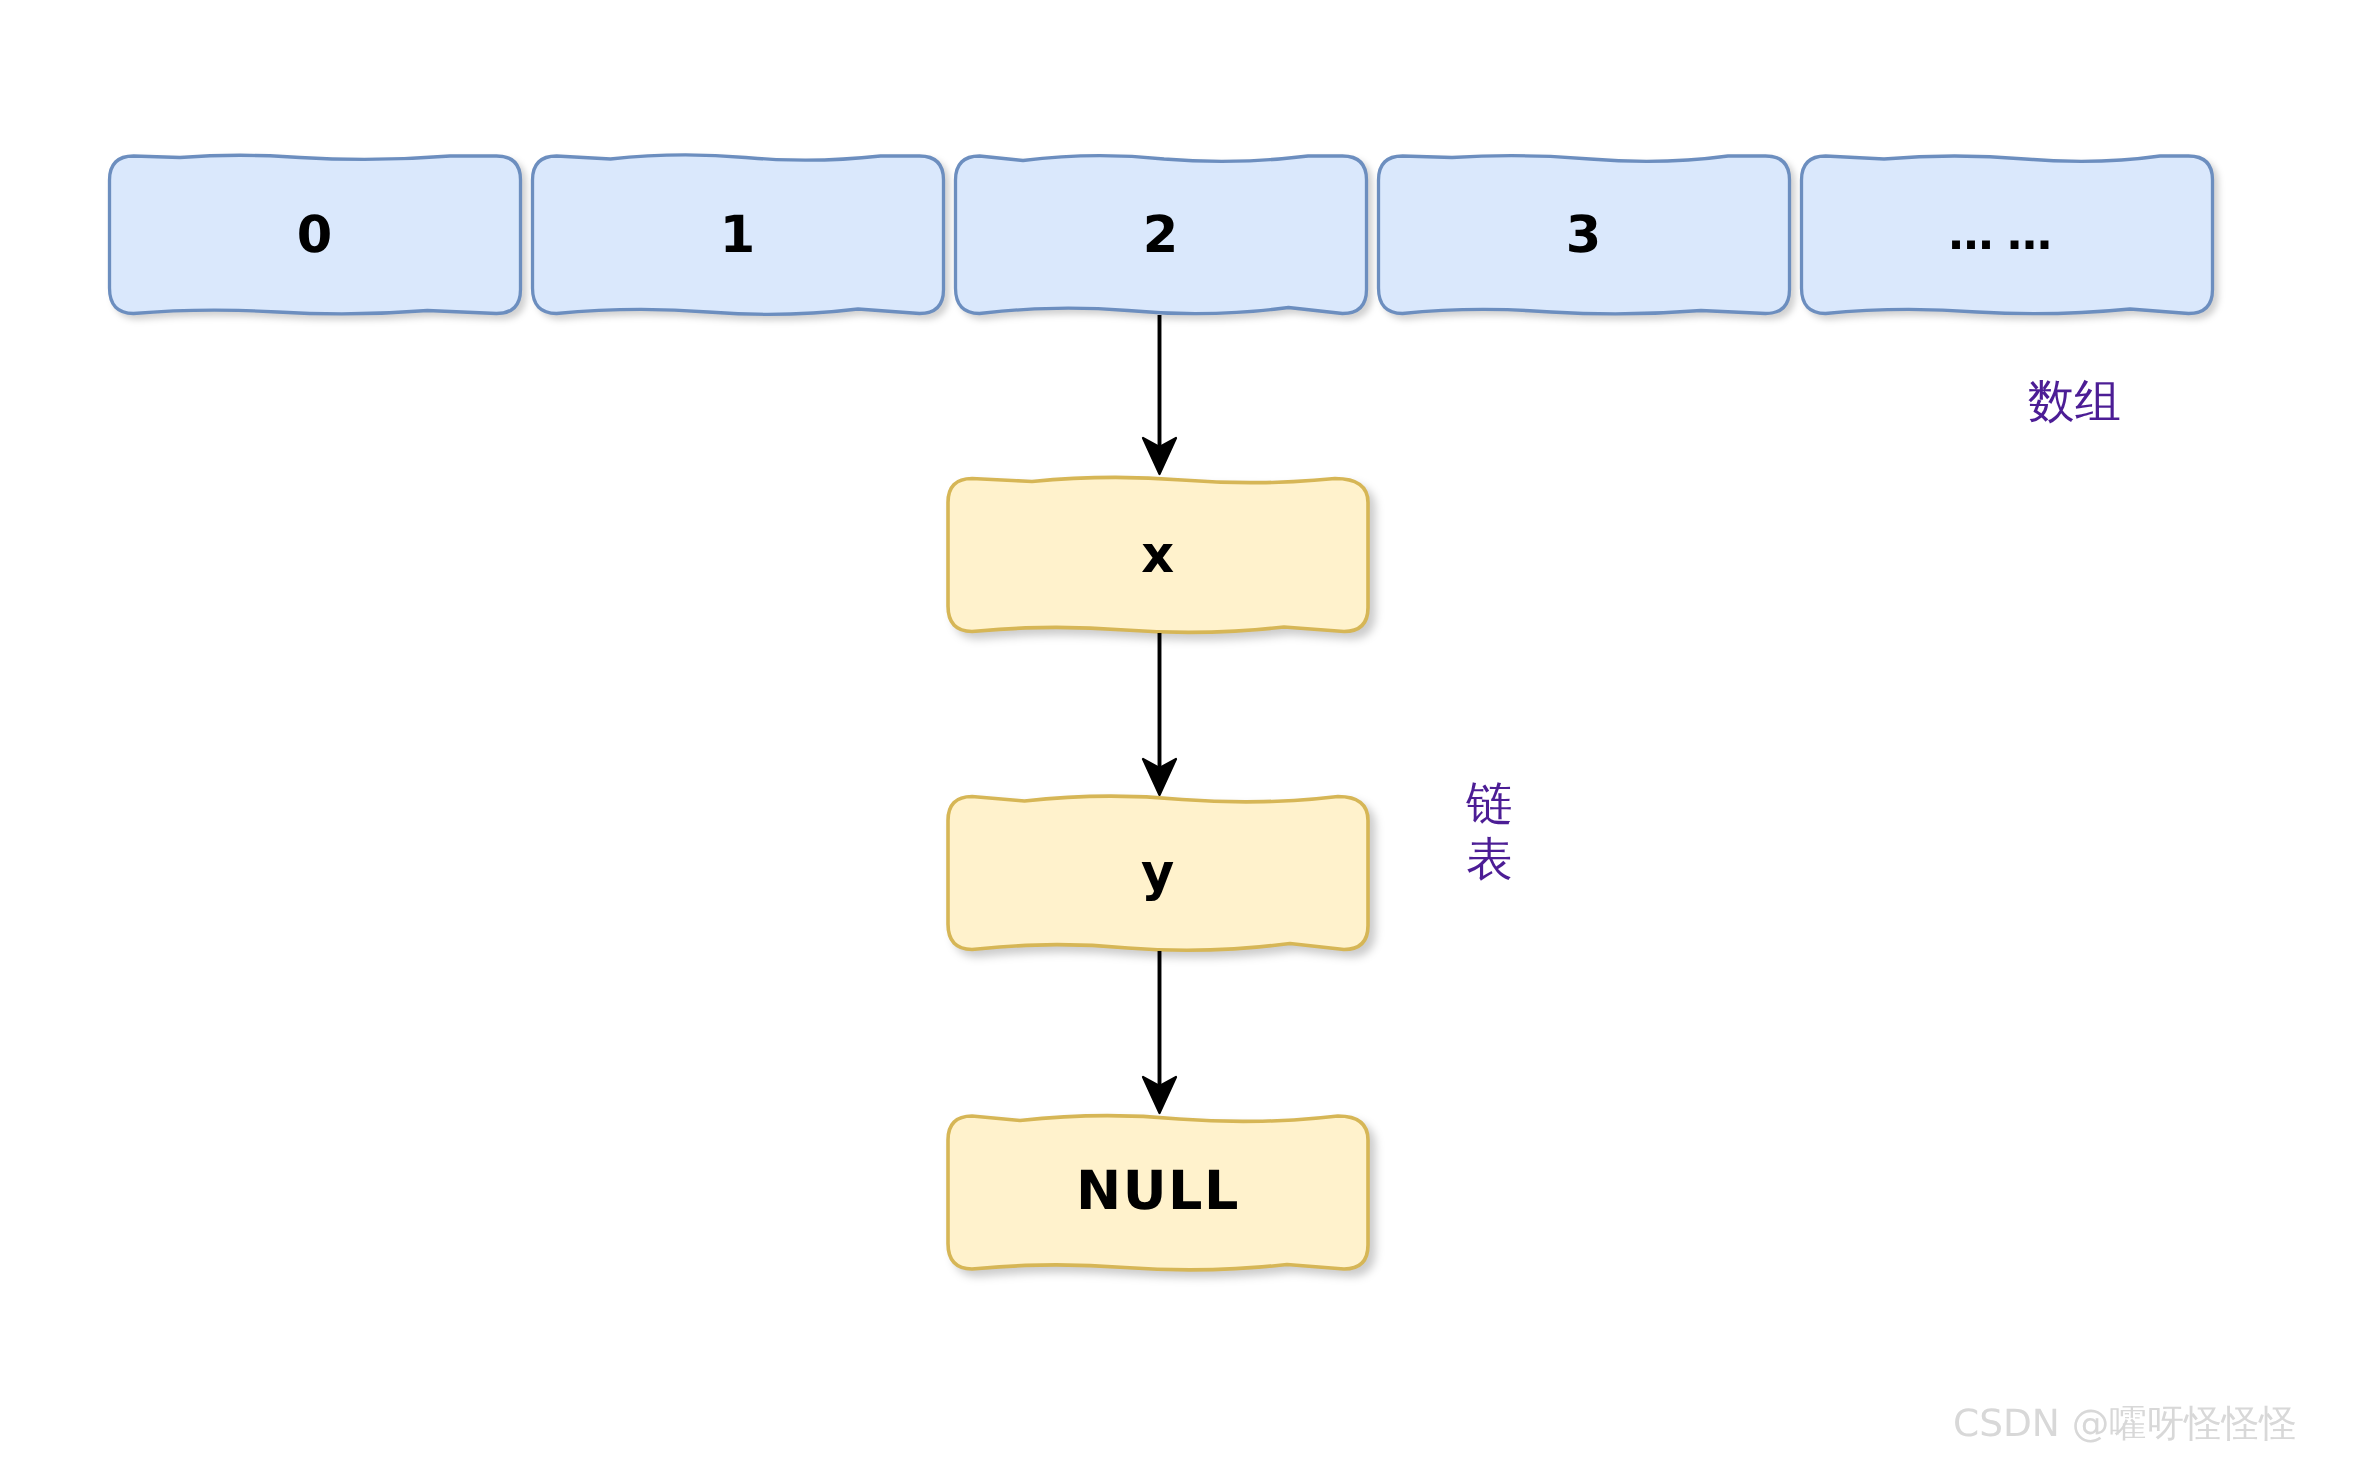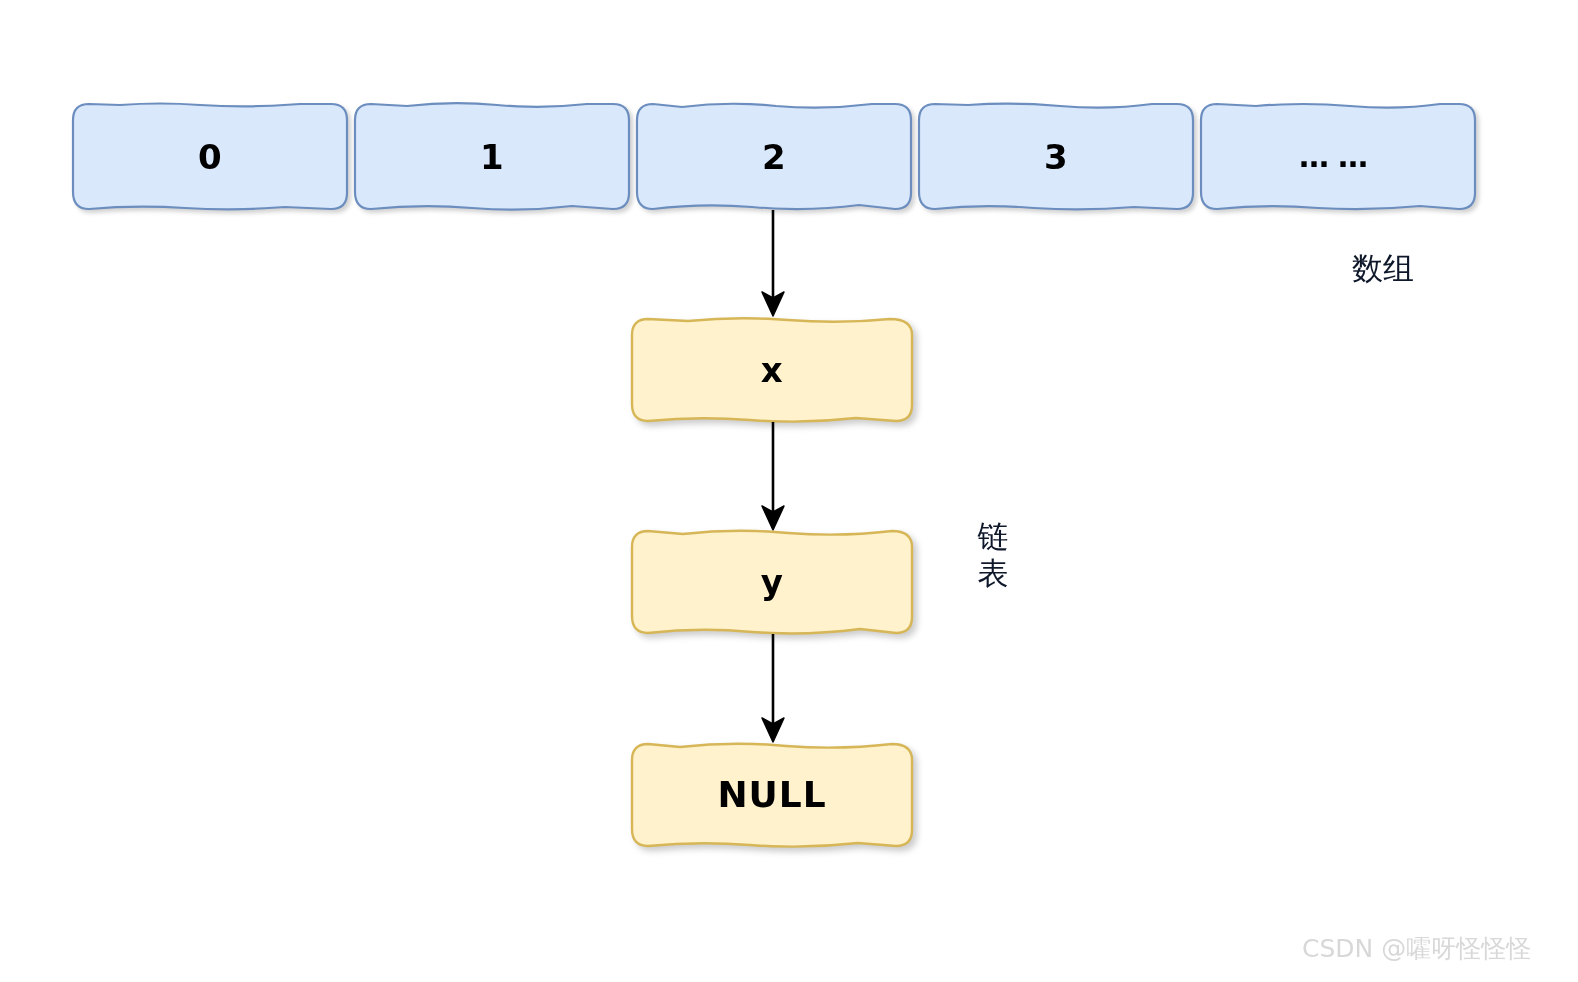--- a/index.html
+++ b/index.html
@@ -64,21 +64,21 @@
 
   
   .arrow {
     position: absolute;
     overflow: visible;
   }
 
   
   .red-label {
     position: absolute;
-    color: #0f172a;
+    color: #4c1d95;
     font-family: "DejaVu Sans", "Liberation Sans", sans-serif;
     font-size: 31px;
     font-weight: 400;
     line-height: 1.18;
     white-space: pre;
     text-align: center;
   }
 
   
   .watermark {

